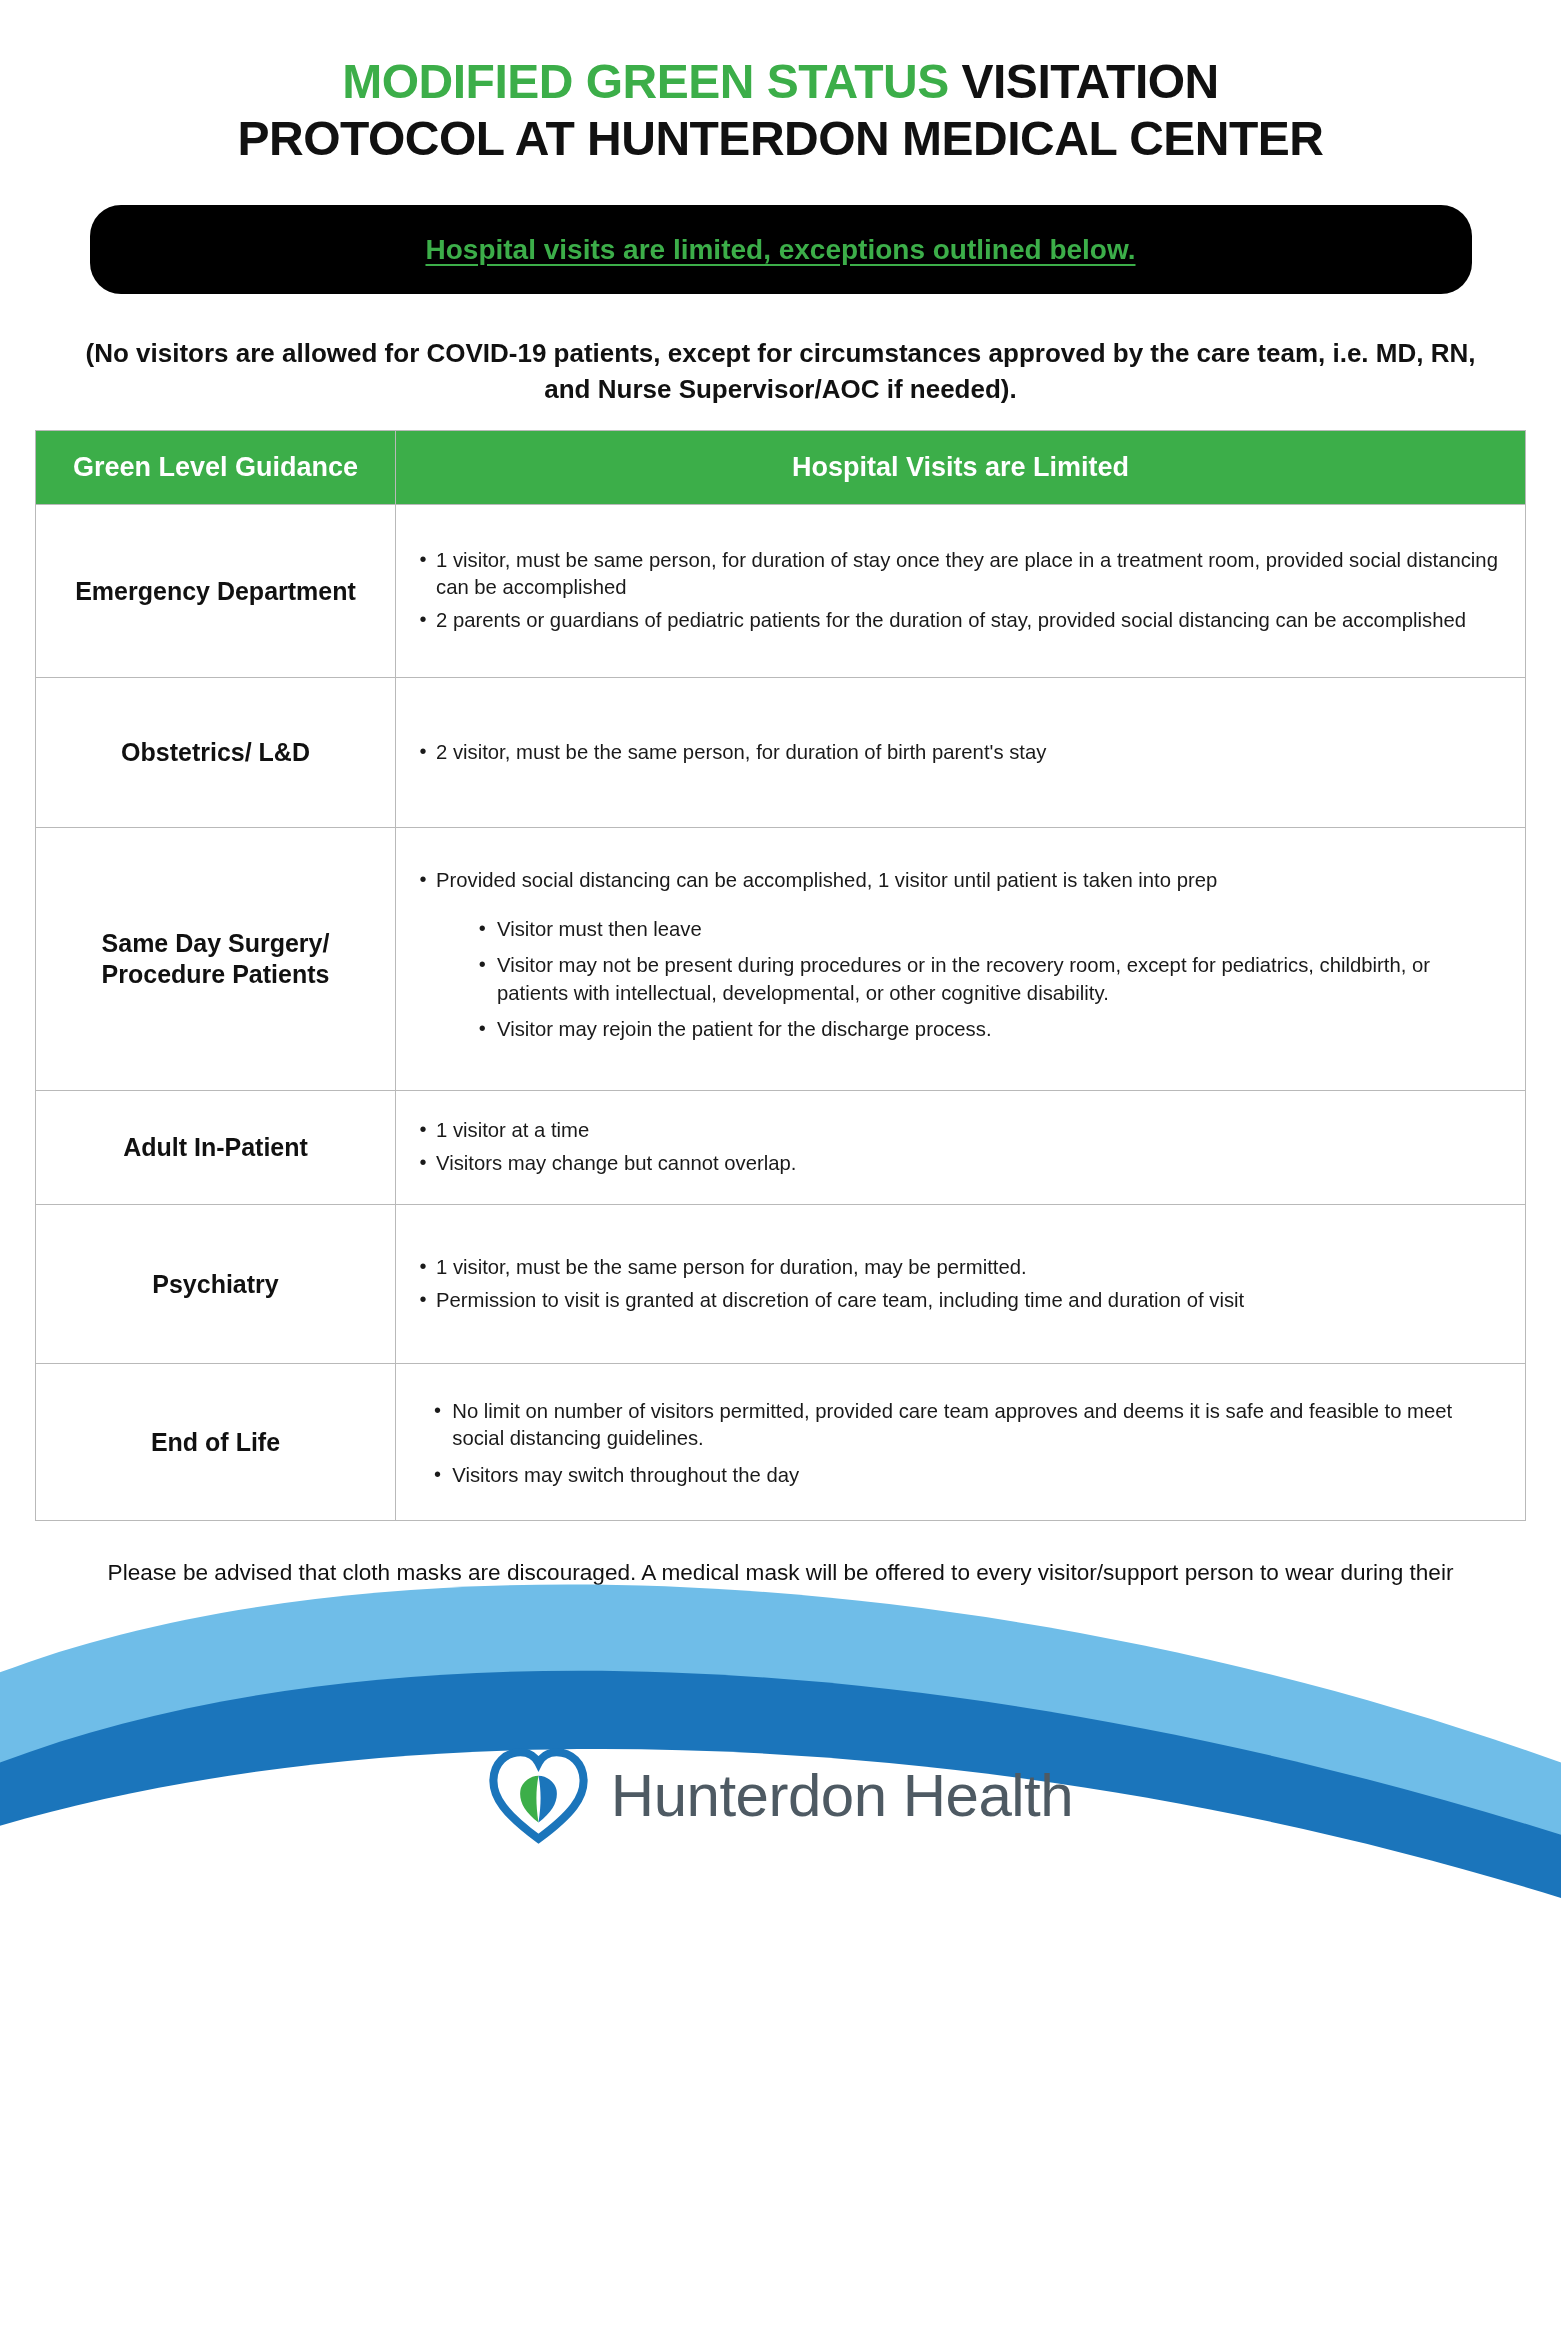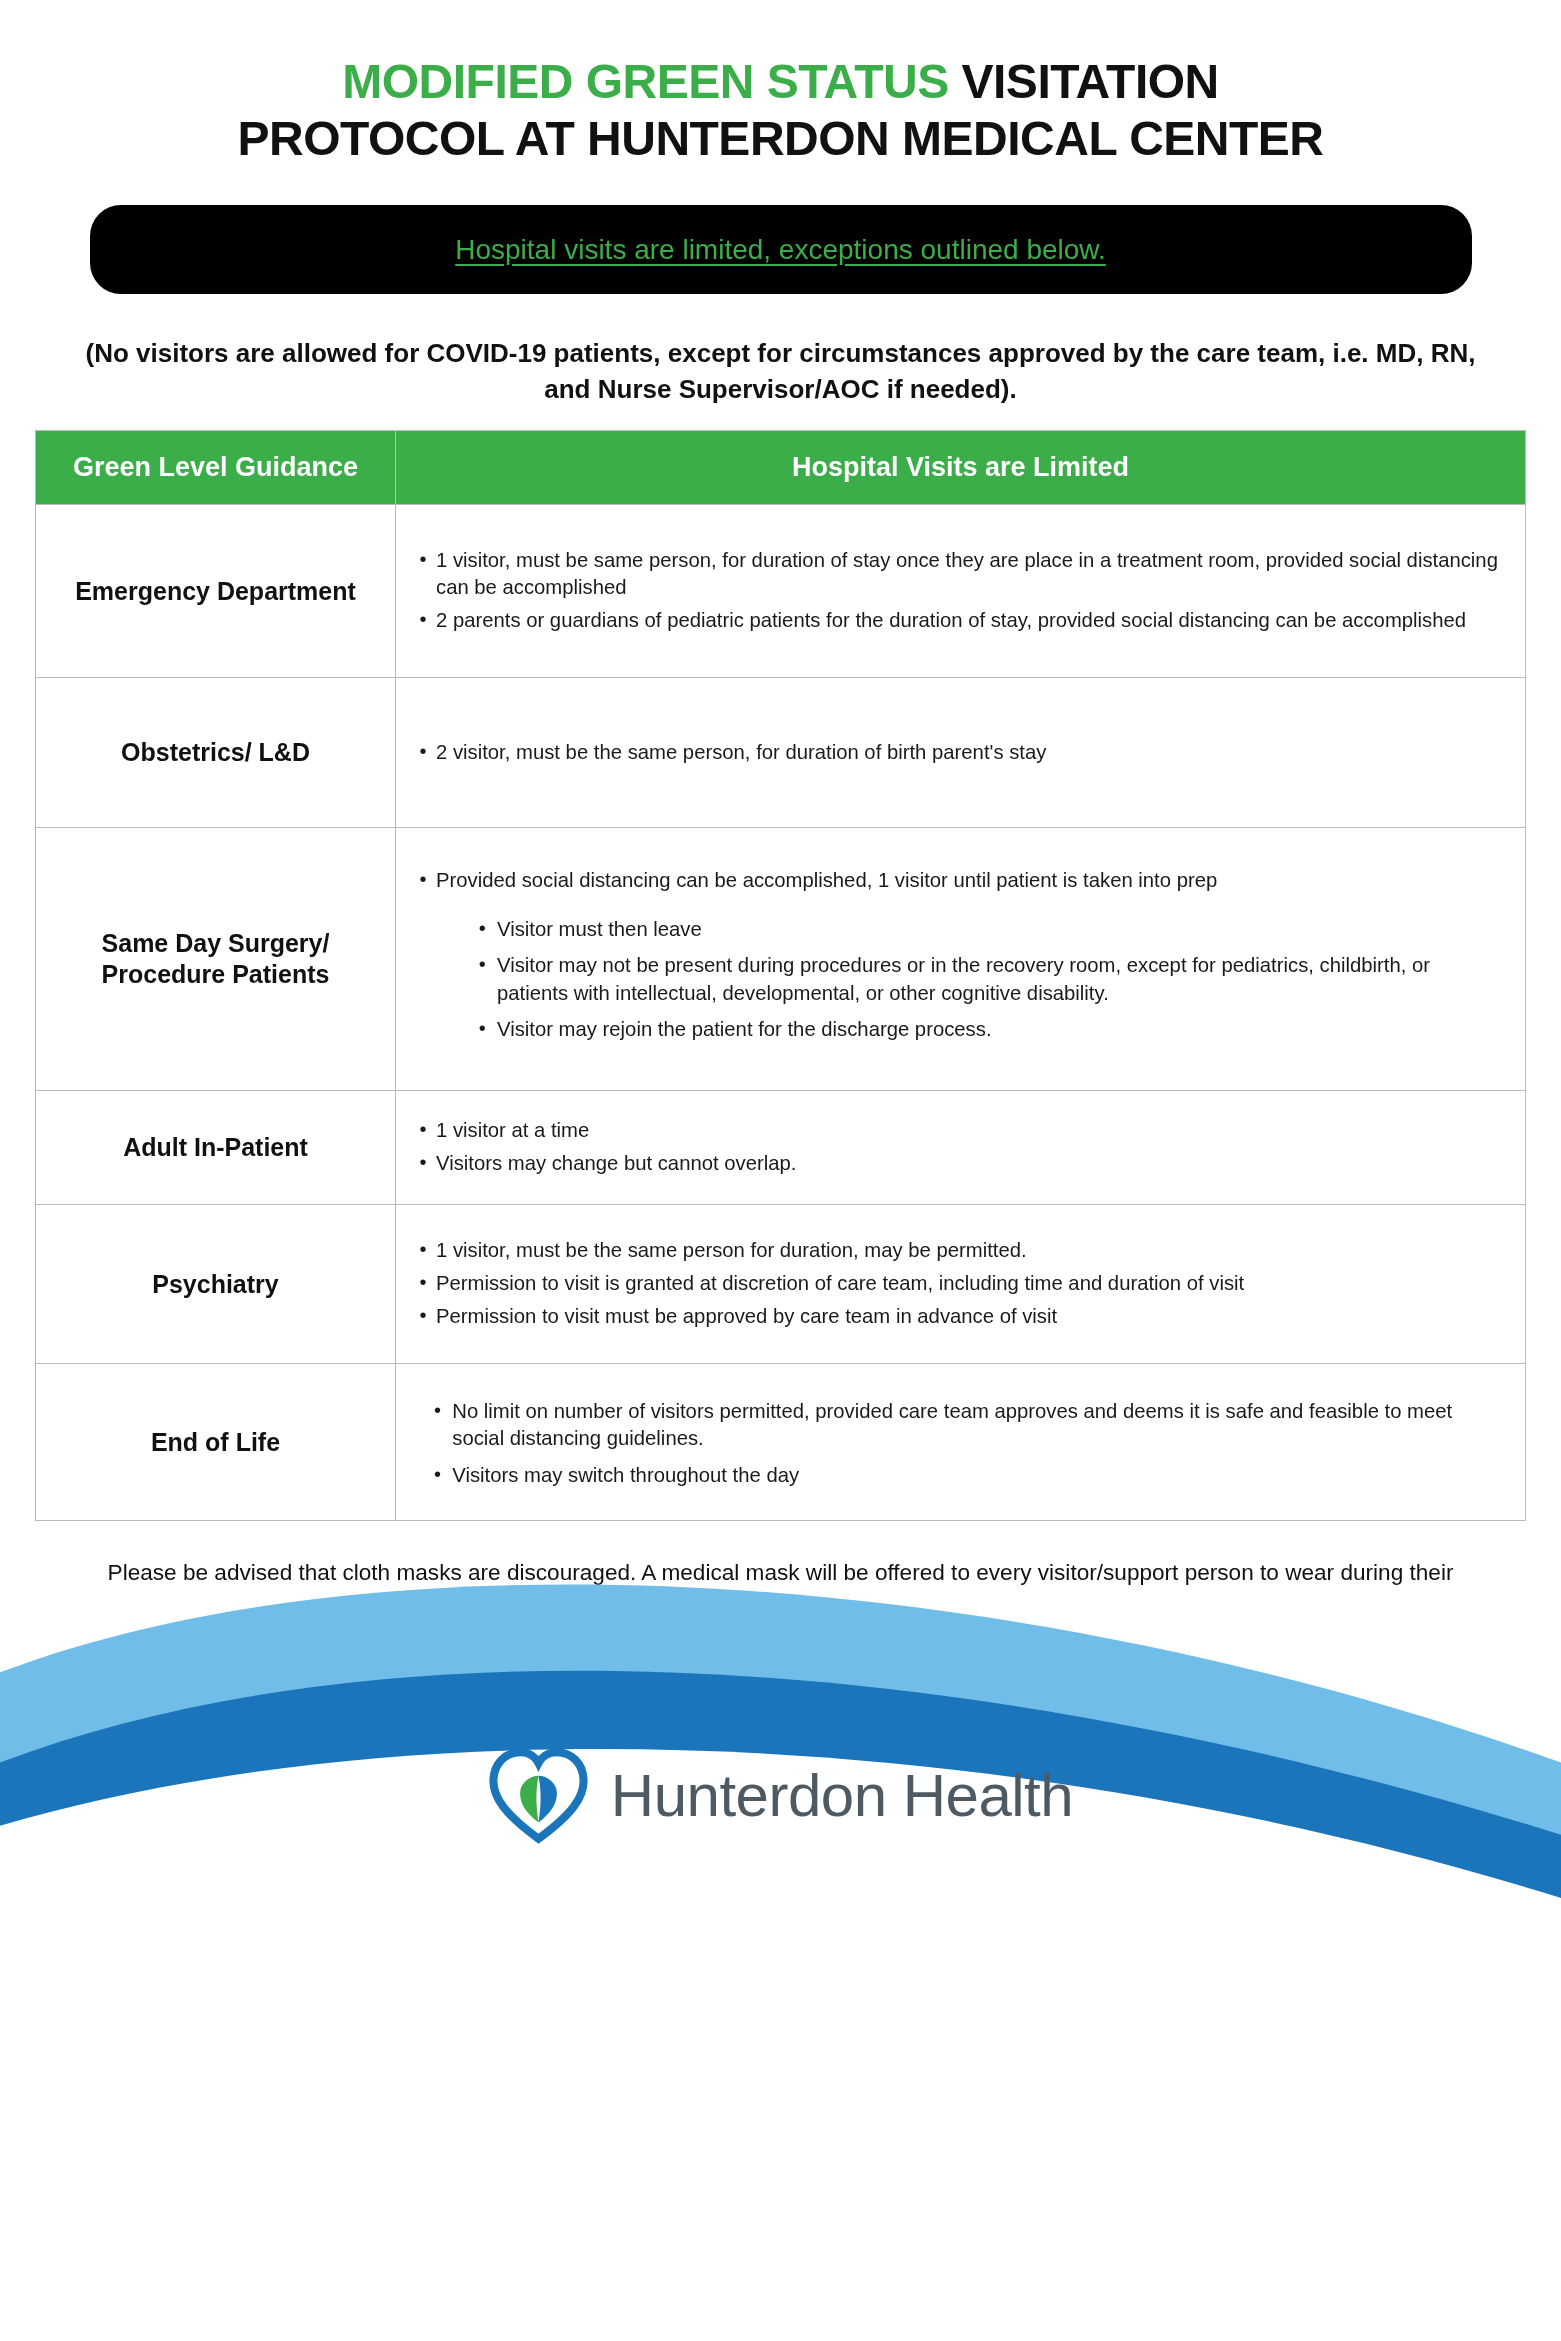--- a/index.html
+++ b/index.html
@@ -49,21 +49,21 @@
     border-radius: 31px;
     width: 1382px;
     height: 89px;
     display: flex;
     align-items: center;
     justify-content: center;
   }
   .banner-text {
     color: #3cae49;
     font-size: 28px;
-    font-weight: normal;
+    font-weight: bold;
     text-decoration: underline;
     text-underline-offset: 4.5px;
   }
 
   
   .subnote {
     text-align: center;
     margin: 42px auto 0 auto;
     width: 1410px;
     font-size: 26px;
@@ -284,21 +284,20 @@
       </div>
     </div>
 
 
     <div class="table-row r-psy">
       <div class="cell-label">Psychiatry</div>
       <div class="cell-body">
         <ul class="bullets">
           <li>1 visitor, must be the same person for duration, may be permitted.</li>
           <li>Permission to visit is granted at discretion of care team, including time and duration of visit</li>
-          <li>Permission to visit must be approved by care team in advance of visit</li>
         </ul>
       </div>
     </div>
 
     <div class="table-row r-eol">
       <div class="cell-label">End of Life</div>
       <div class="cell-body">
         <ul class="sub-bullets" style="padding-left:16.3px;">
           <li>No limit on number of visitors permitted, provided care team approves and deems it is safe and feasible to meet social distancing guidelines.</li>
           <li>Visitors may switch throughout the day</li>

